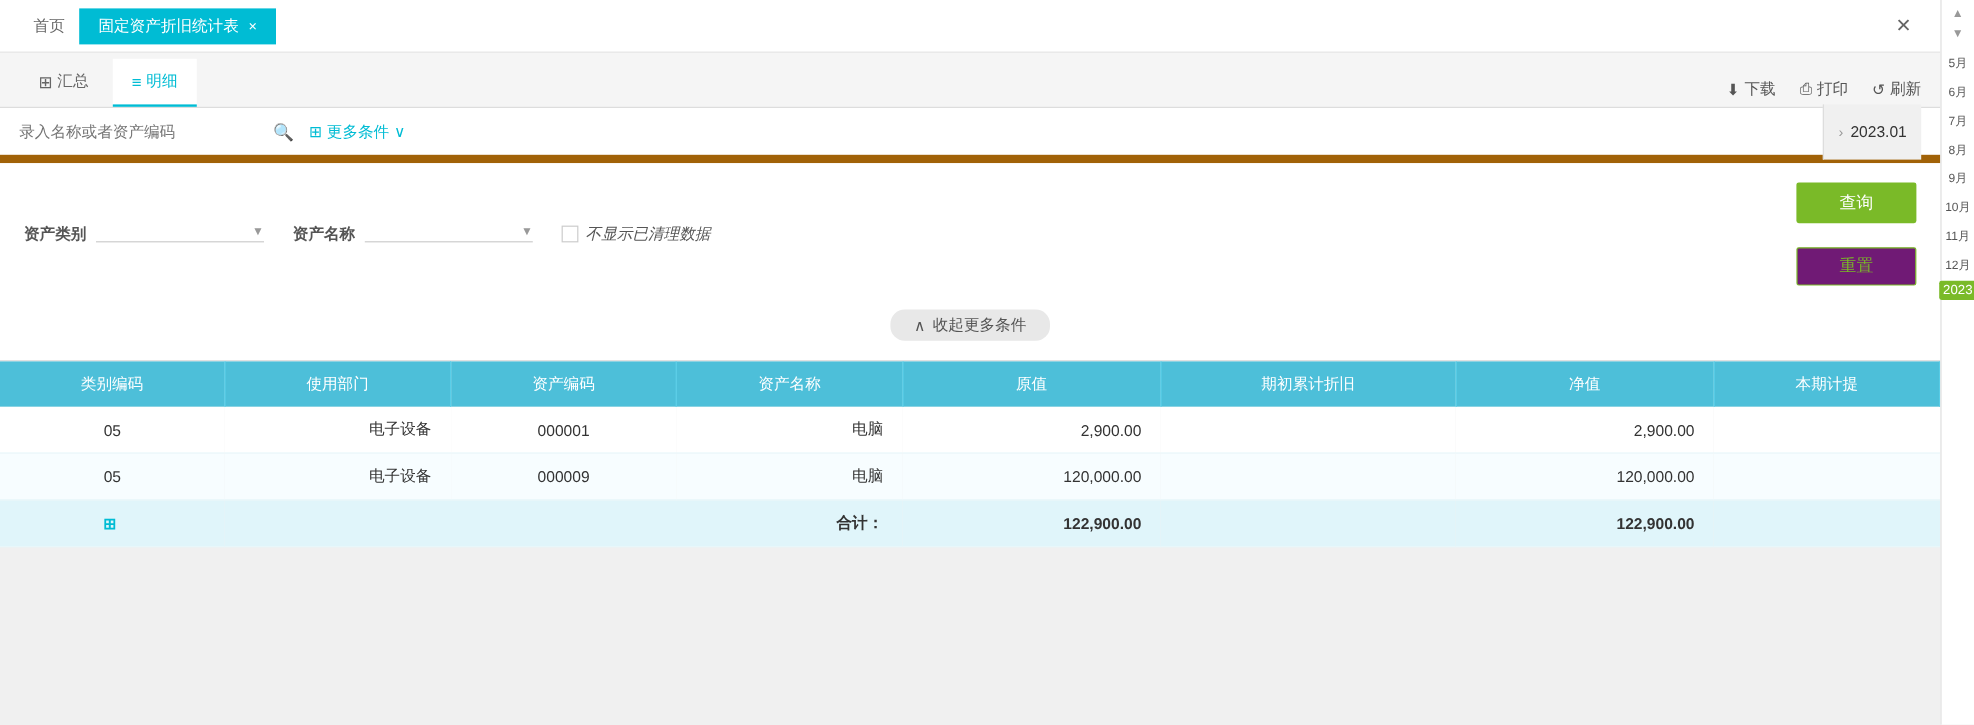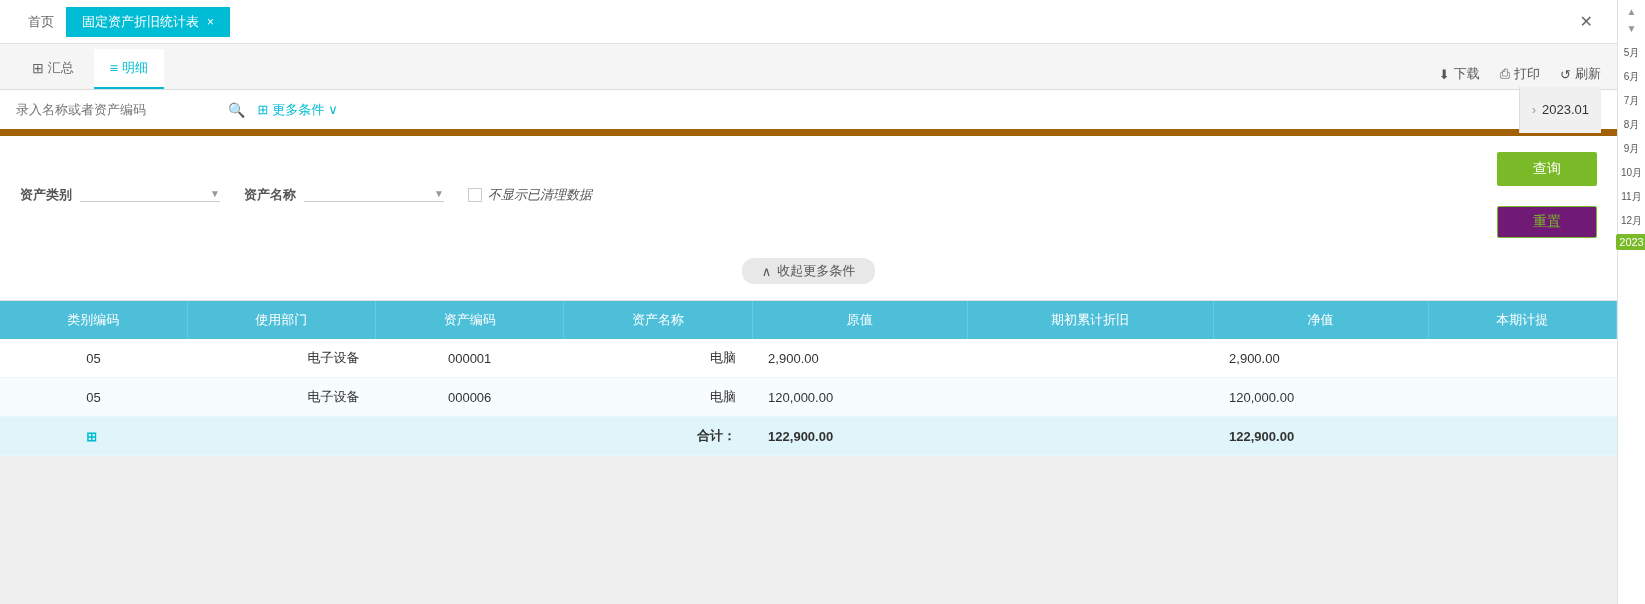--- a/index.html
+++ b/index.html
@@ -52,21 +52,21 @@
     
     .table-wrapper { flex: 1; overflow: auto; }
     table { width: 100%; border-collapse: collapse; padding-left: 18px; }
     thead tr { background: #4dbfd9; color: #fff; }
     thead th { padding: 10px 16px; font-size: 13px; font-weight: normal; text-align: center; white-space: nowrap; border-right: 1px solid #5acfe9; }
     tbody tr { background: #fff; border-bottom: 1px solid #e8f7fa; margin-top: 44px; }
     tbody tr:nth-child(even) { background: #f7fdff; }
     tbody tr.total-row { background: #e0f5fa; font-weight: bold; }
     tbody td { padding: 10px 16px; font-size: 13px; text-align: center; white-space: nowrap; color: #333; }
     tbody td.text-left { text-align: right; }
-    tbody td.text-right { text-align: left; }
+    tbody td.text-right { text-align: right; }
     .total-icon { color: #00bcd4; margin-right: 4px; }
 
     
     .right-sidebar { width: 28px; background: #fff; border-left: 1px solid #e0e0e0; display: flex; flex-direction: column; align-items: center; padding-top: 4px; gap: 2px; }
     .sidebar-month { font-size: 10px; color: #555; padding: 4px 2px; cursor: pointer; writing-mode: horizontal-tb; white-space: nowrap; }
     .sidebar-year-badge { background: #7aba28; color: #fff; font-size: 11px; padding: 2px 3px; border-radius: 2px; writing-mode: horizontal-tb; }
     .sidebar-arrows { display: flex; flex-direction: column; gap: 2px; margin-bottom: 4px; }
     .sidebar-arrow { font-size: 10px; color: #999; cursor: pointer; padding: 2px; }
   </style>
 </head>
@@ -179,21 +179,21 @@
           <td>000001</td>
           <td class="text-left">电脑</td>
           <td class="text-right">2,900.00</td>
           <td></td>
           <td class="text-right">2,900.00</td>
           <td></td>
         </tr>
         <tr>
           <td>05</td>
           <td class="text-left">电子设备</td>
-          <td>000006</td>
+          <td>000009</td>
           <td class="text-left">电脑</td>
           <td class="text-right">120,000.00</td>
           <td></td>
           <td class="text-right">120,000.00</td>
           <td></td>
         </tr>
         <tr class="total-row">
           <td><span class="total-icon">⊞</span></td>
           <td class="text-left" colspan="3">合计：</td>
           <td class="text-right">122,900.00</td>

